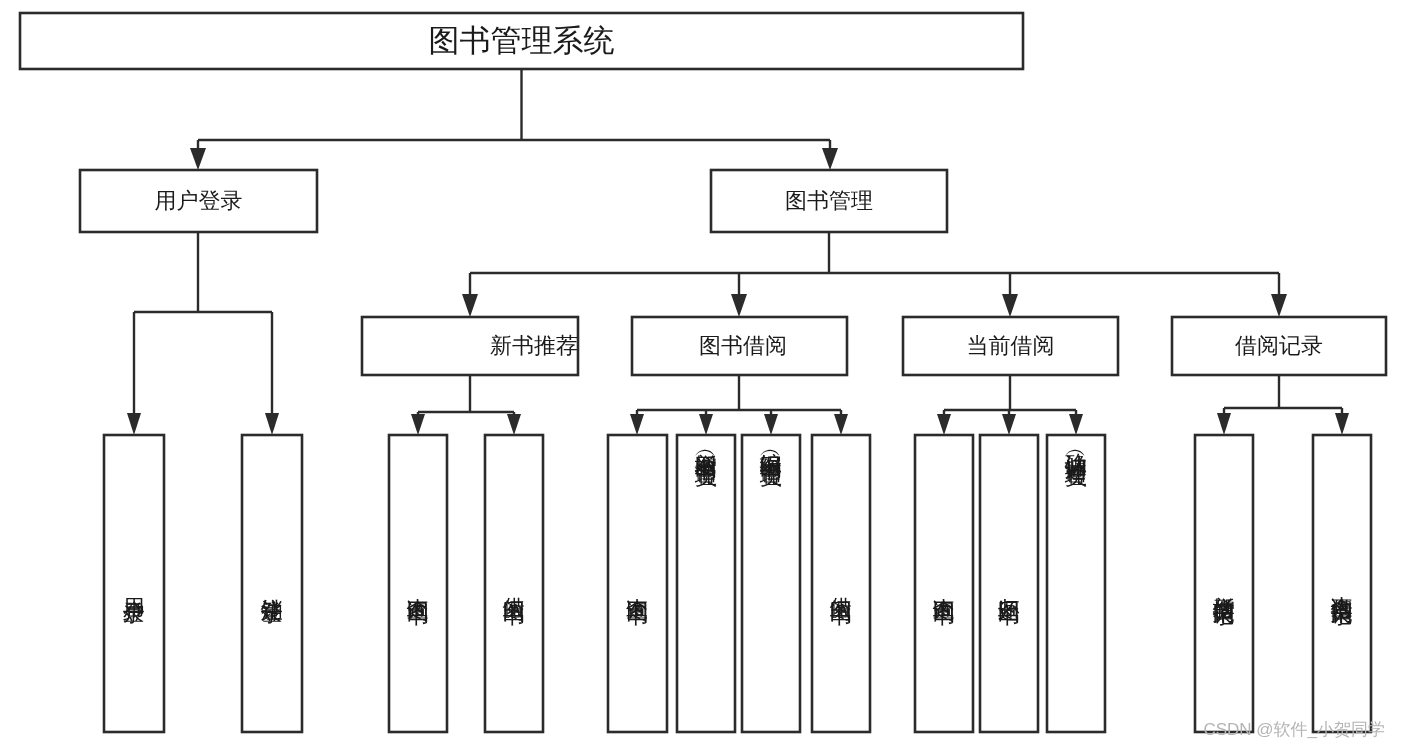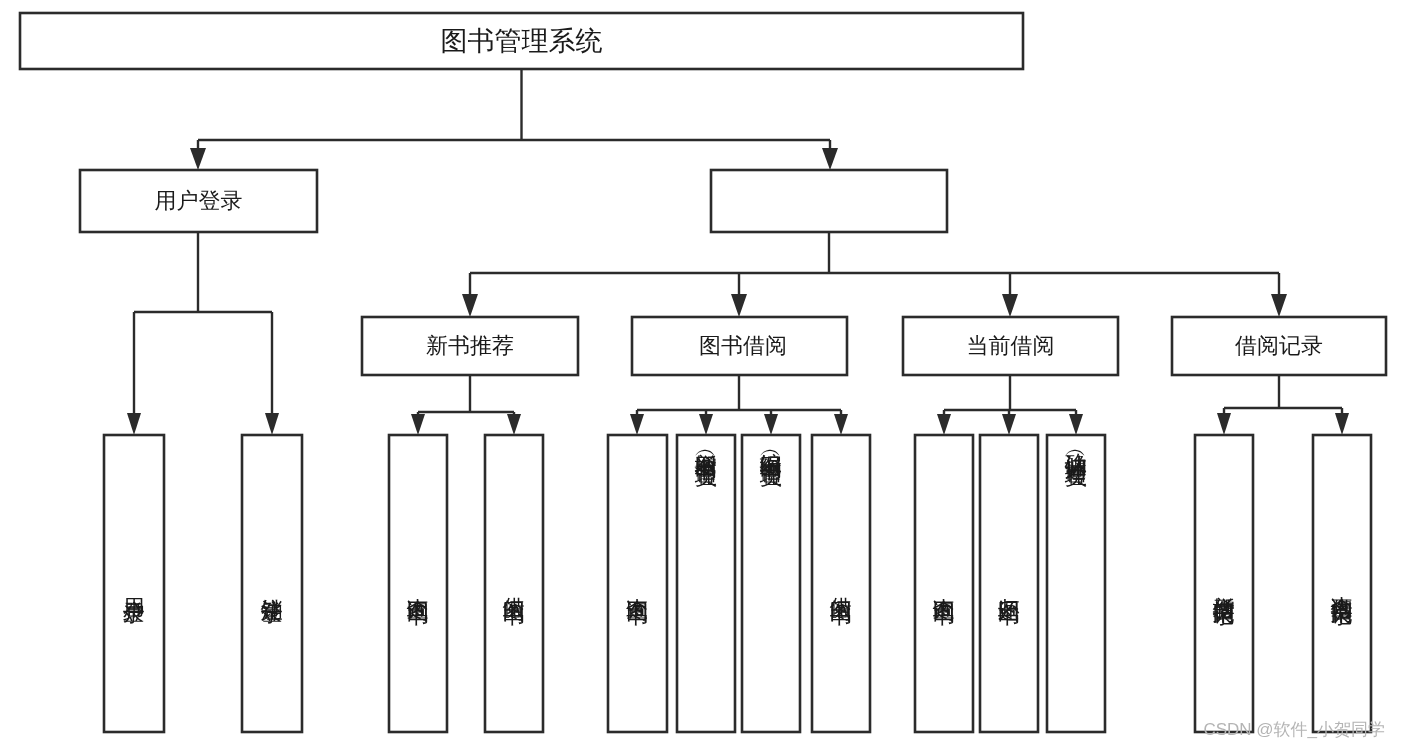--- a/index.html
+++ b/index.html
@@ -66,21 +66,21 @@
     justify-content: center;
     pointer-events: none;
   }
   .hlabel-text {
     font-family: "Liberation Sans", "DejaVu Sans", sans-serif;
     font-size: 22px;
     color: #1a1a1a;
     white-space: nowrap;
   }
   .title-text {
-    font-size: 27px;
+    font-size: 31px;
   }
   #watermark {
     position: absolute;
     right: 20px;
     bottom: 6px;
     font-family: "Liberation Sans", "DejaVu Sans", sans-serif;
     font-size: 17px;
     color: #b4b4b4;
     white-space: nowrap;
     pointer-events: none;
@@ -192,22 +192,25 @@
   </svg>
 
   <div class="hlabel-wrap" style="left:20px; top:13px; width:1003px; height:56px;">
     <span class="hlabel-text title-text">图书管理系统</span>
   </div>
 
   <div class="hlabel-wrap" style="left:80px; top:170px; width:237px; height:62px;">
     <span class="hlabel-text">用户登录</span>
   </div>
 
-
-  <div class="hlabel-wrap" style="left:362px; top:317px; width:216px; height:58px;">
+  <div class="hlabel-wrap" style="left:711px; top:170px; width:236px; height:62px;">
+    <span class="hlabel-text">图书管理</span>
+  </div>
+
+  <div class="hlabel-wrap" style="left:362px; top:317px; width:216px; height:58px;justify-content:flex-end;">
     <span class="hlabel-text">新书推荐</span>
   </div>
 
   <div class="hlabel-wrap" style="left:632px; top:317px; width:222px; height:58px;">
     <span class="hlabel-text">图书借阅</span>
   </div>
 
   <div class="hlabel-wrap" style="left:903px; top:317px; width:215px; height:58px;">
     <span class="hlabel-text">当前借阅</span>
   </div>

